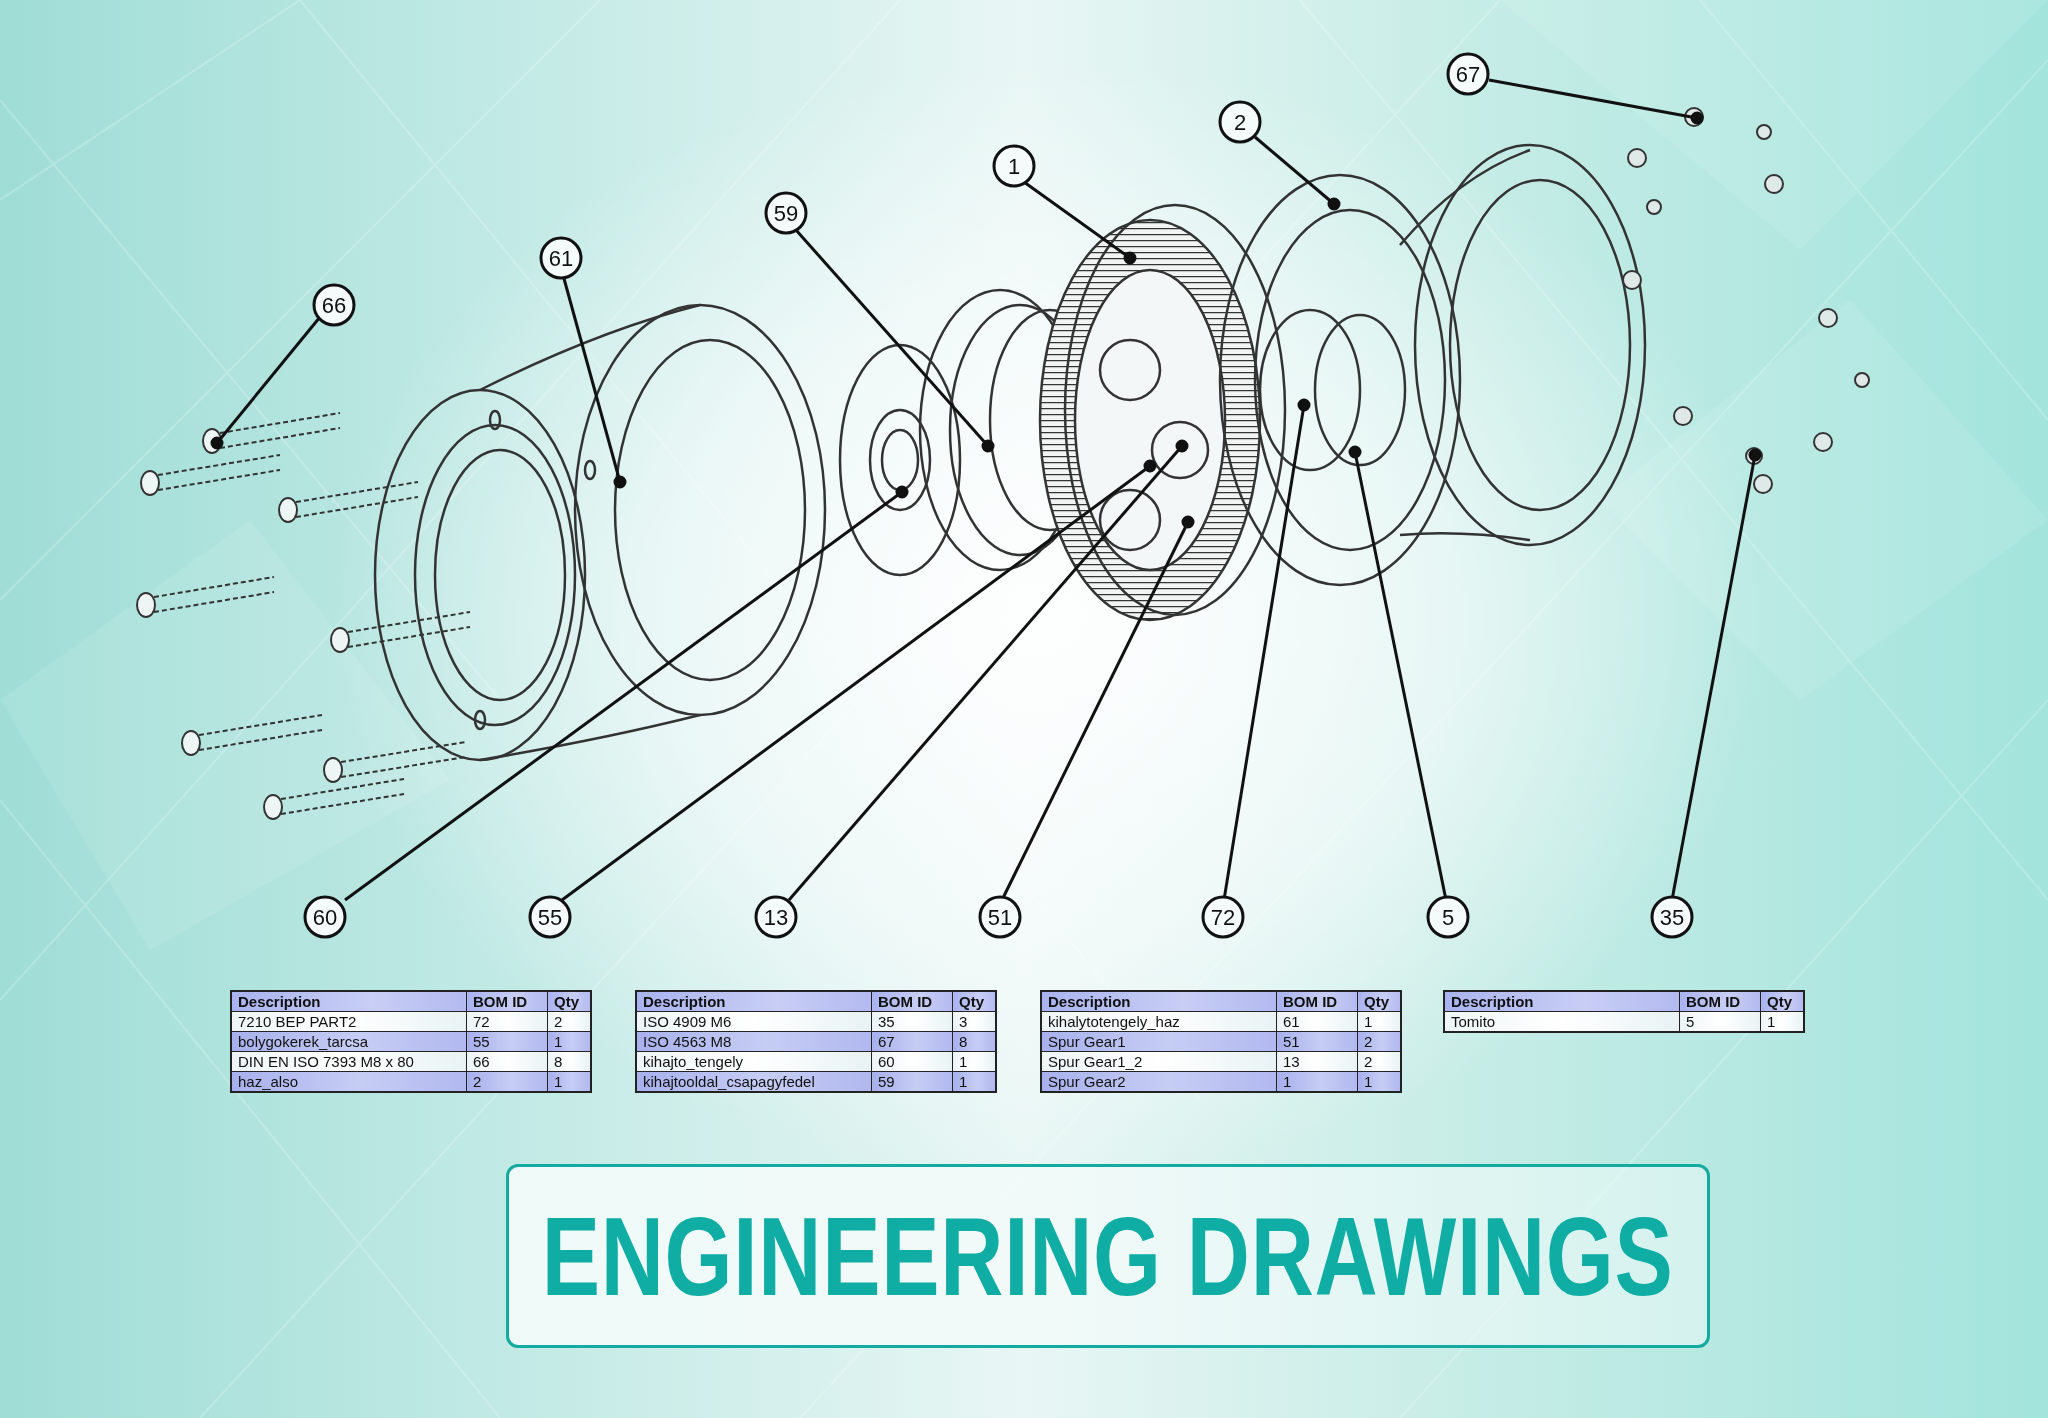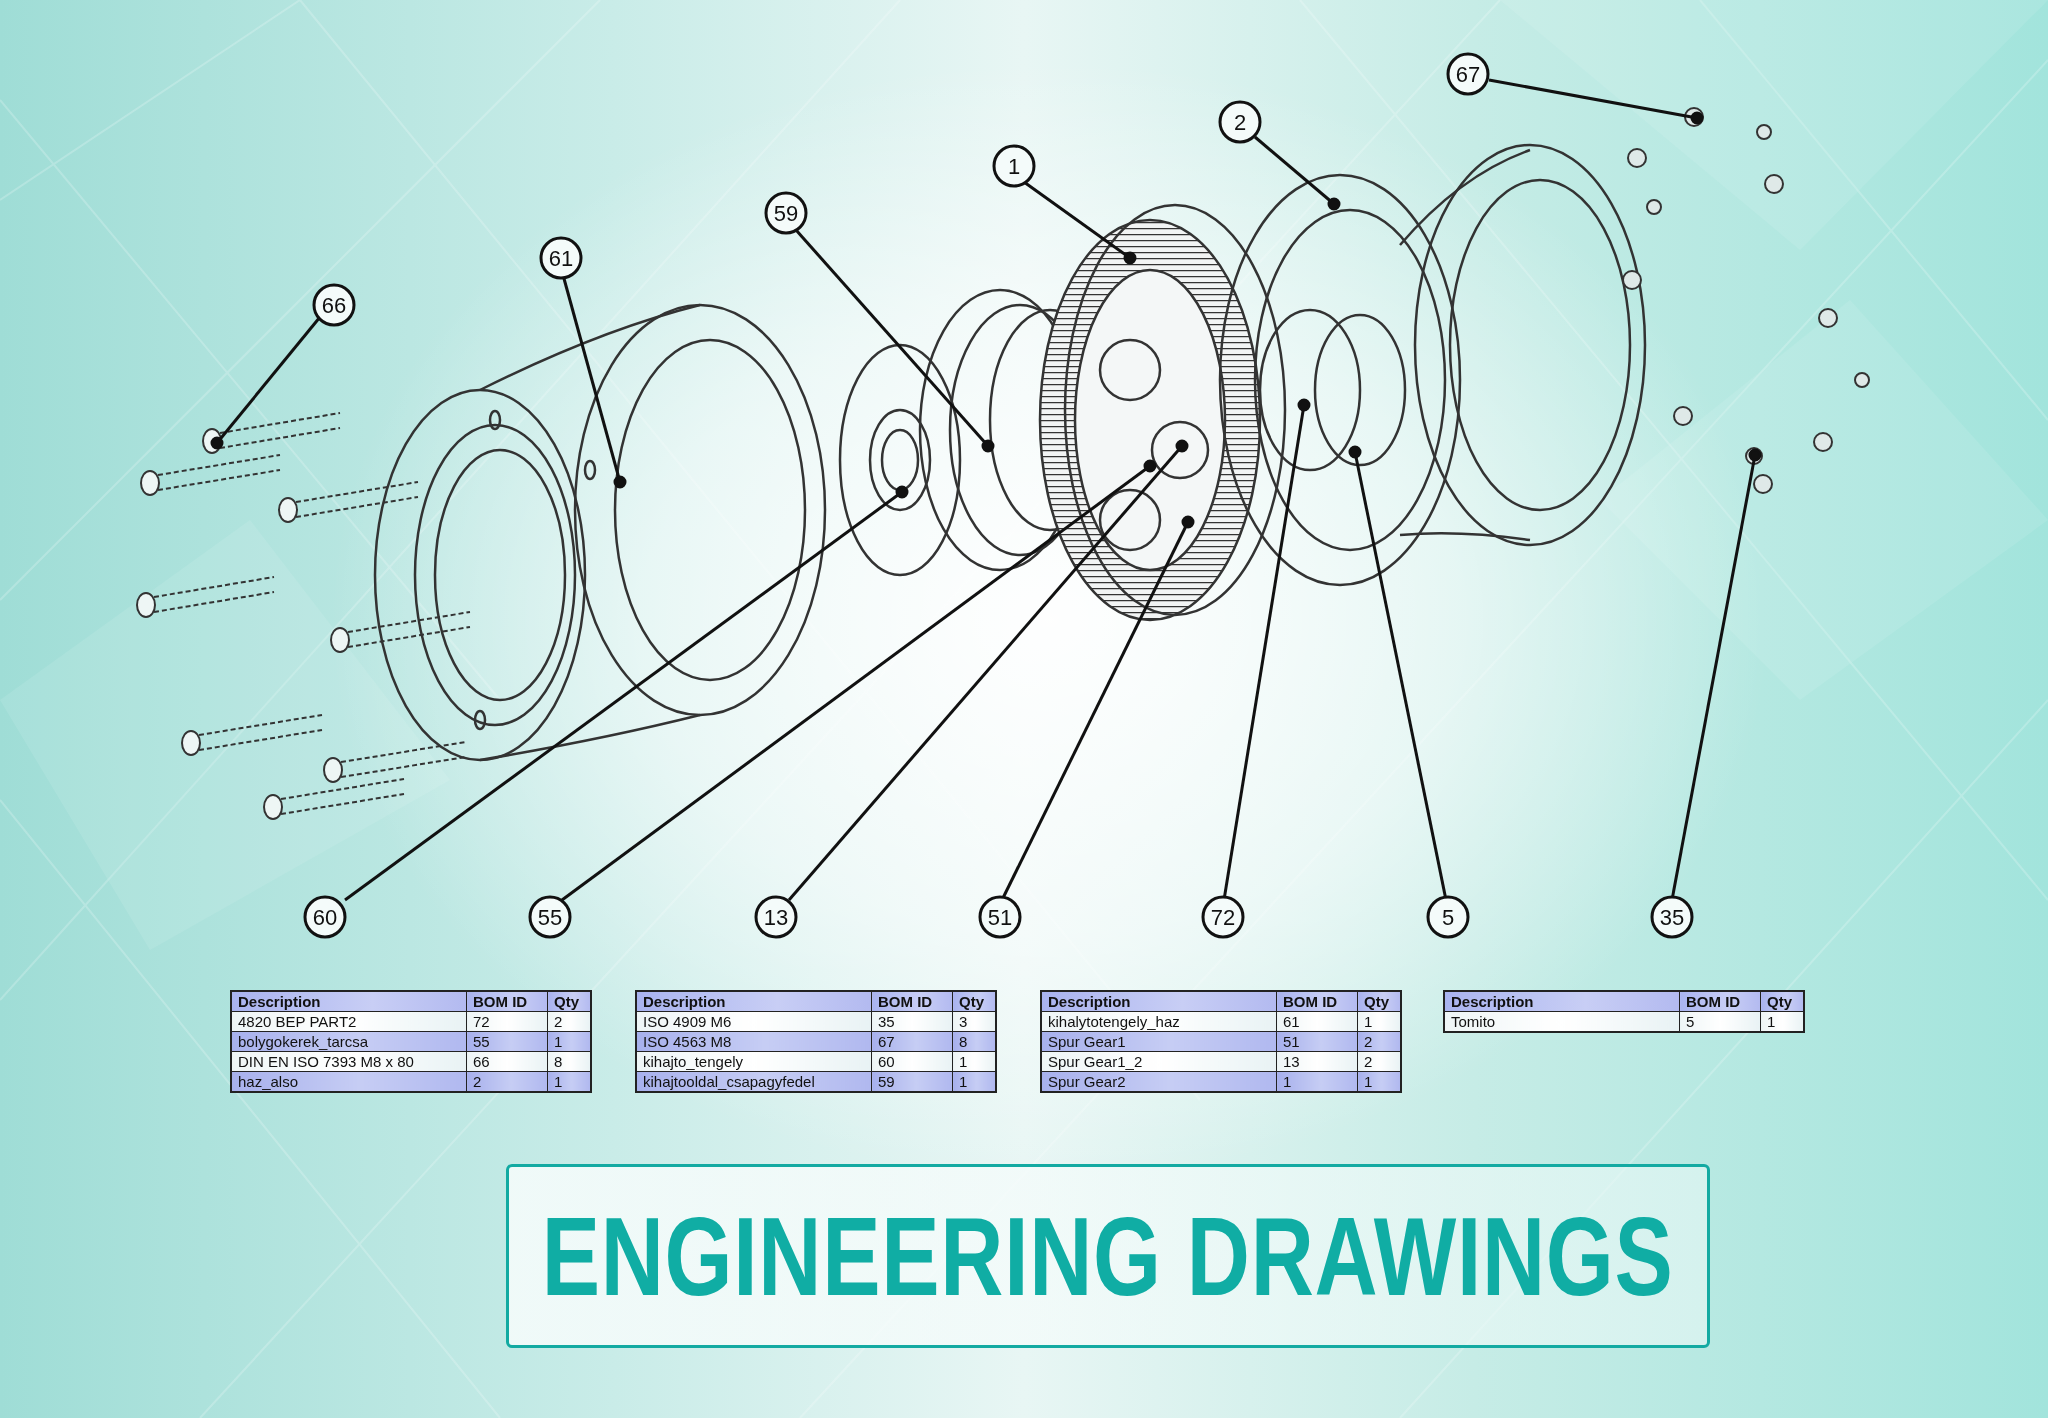--- a/index.html
+++ b/index.html
@@ -19,21 +19,21 @@
     border: 2.5px solid #222;
   }
   table.bom td, table.bom th {
     border: 1.5px solid #222; padding: 0 6px; height: 19px; line-height: 19px; text-align: left; white-space: nowrap; font-weight: normal;
   }
   table.bom th { background: linear-gradient(90deg, #a9b3ef 0%, #c8cef5 60%, #b3baf0 100%); font-weight: bold; }
   table.bom tr.odd td { background: linear-gradient(90deg, #eef5f6 0%, #ffffff 50%, #e8f2f4 100%); }
   table.bom tr.even td { background: linear-gradient(90deg, #a7b0ec 0%, #c6cdf4 55%, #b0b8ef 100%); }
   .title-box {
     position: absolute; left: 506px; top: 1164px; width: 1198px; height: 178px;
-    border: 3px solid #13aaa2; border-radius: 6px;
+    border: 3px solid #13aaa2; border-radius: 12px;
     background: linear-gradient(90deg, rgba(255,255,255,0.75), rgba(232,248,246,0.6));
     display: flex; align-items: center; justify-content: center;
   }
   .title-text {
     font-family: "Liberation Sans Narrow", "Liberation Sans", sans-serif;
     font-weight: bold; font-size: 112px; color: #10ada4; letter-spacing: 1px;
     transform: scaleX(0.78); transform-origin: center; white-space: nowrap;
   }
 </style>
 </head>
@@ -244,21 +244,21 @@
 
 <div class="bom-wrap" style="left:230px;">
   <table class="bom">
     <tbody>
         <tr>
           <th style="width:222px">Description</th>
           <th style="width:68px">BOM ID</th>
           <th style="width:30px">Qty</th>
         </tr>
     <tr class="odd">
-          <td>4820 BEP  PART2</td>
+          <td>7210 BEP  PART2</td>
           <td>72</td>
           <td>2</td>
         </tr>
     <tr class="even">
           <td>bolygokerek_tarcsa</td>
           <td>55</td>
           <td>1</td>
         </tr>
     <tr class="odd">
           <td>DIN EN ISO 7393 M8 x 80</td>

